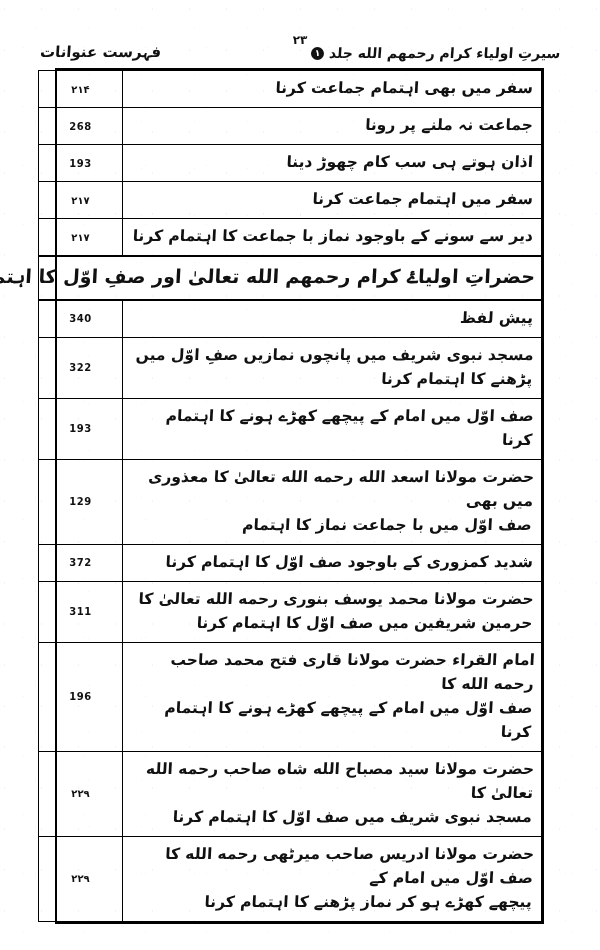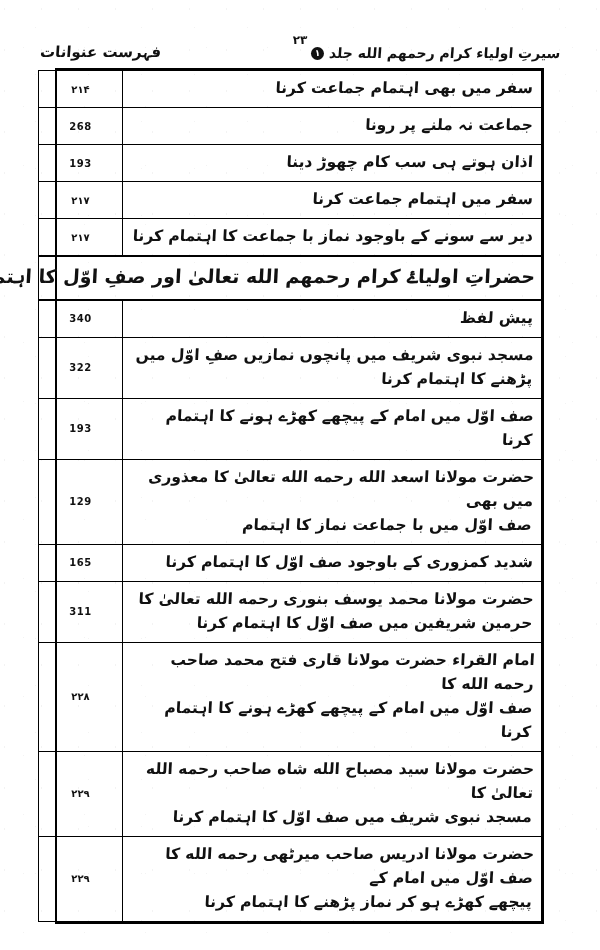--- a/index.html
+++ b/index.html
@@ -224,35 +224,35 @@
             <td class="col-title">
               <span class="title-text">حضرت مولانا اسعد الله رحمه الله تعالیٰ کا معذوری میں بھی
 صف اوّل میں با جماعت نماز کا اہتمام</span>
             </td>
             <td class="col-page">129</td>
           </tr>
           <tr class="row-single">
             <td class="col-title">
               <span class="title-text">شدید کمزوری کے باوجود صف اوّل کا اہتمام کرنا</span>
             </td>
-            <td class="col-page">165</td>
+            <td class="col-page">372</td>
           </tr>
           <tr class="row-multi">
             <td class="col-title">
               <span class="title-text">حضرت مولانا محمد یوسف بنوری رحمه الله تعالیٰ کا
 حرمین شریفین میں صف اوّل کا اہتمام کرنا</span>
             </td>
             <td class="col-page">311</td>
           </tr>
           <tr class="row-multi">
             <td class="col-title">
               <span class="title-text">امام القراء حضرت مولانا قاری فتح محمد صاحب رحمه الله کا
 صف اوّل میں امام کے پیچھے کھڑے ہونے کا اہتمام کرنا</span>
             </td>
-            <td class="col-page">۲۲۸</td>
+            <td class="col-page">196</td>
           </tr>
           <tr class="row-multi">
             <td class="col-title">
               <span class="title-text">حضرت مولانا سید مصباح الله شاه صاحب رحمه الله تعالیٰ کا
 مسجد نبوی شریف میں صف اوّل کا اہتمام کرنا</span>
             </td>
             <td class="col-page">۲۲۹</td>
           </tr>
           <tr class="row-multi">
             <td class="col-title">

